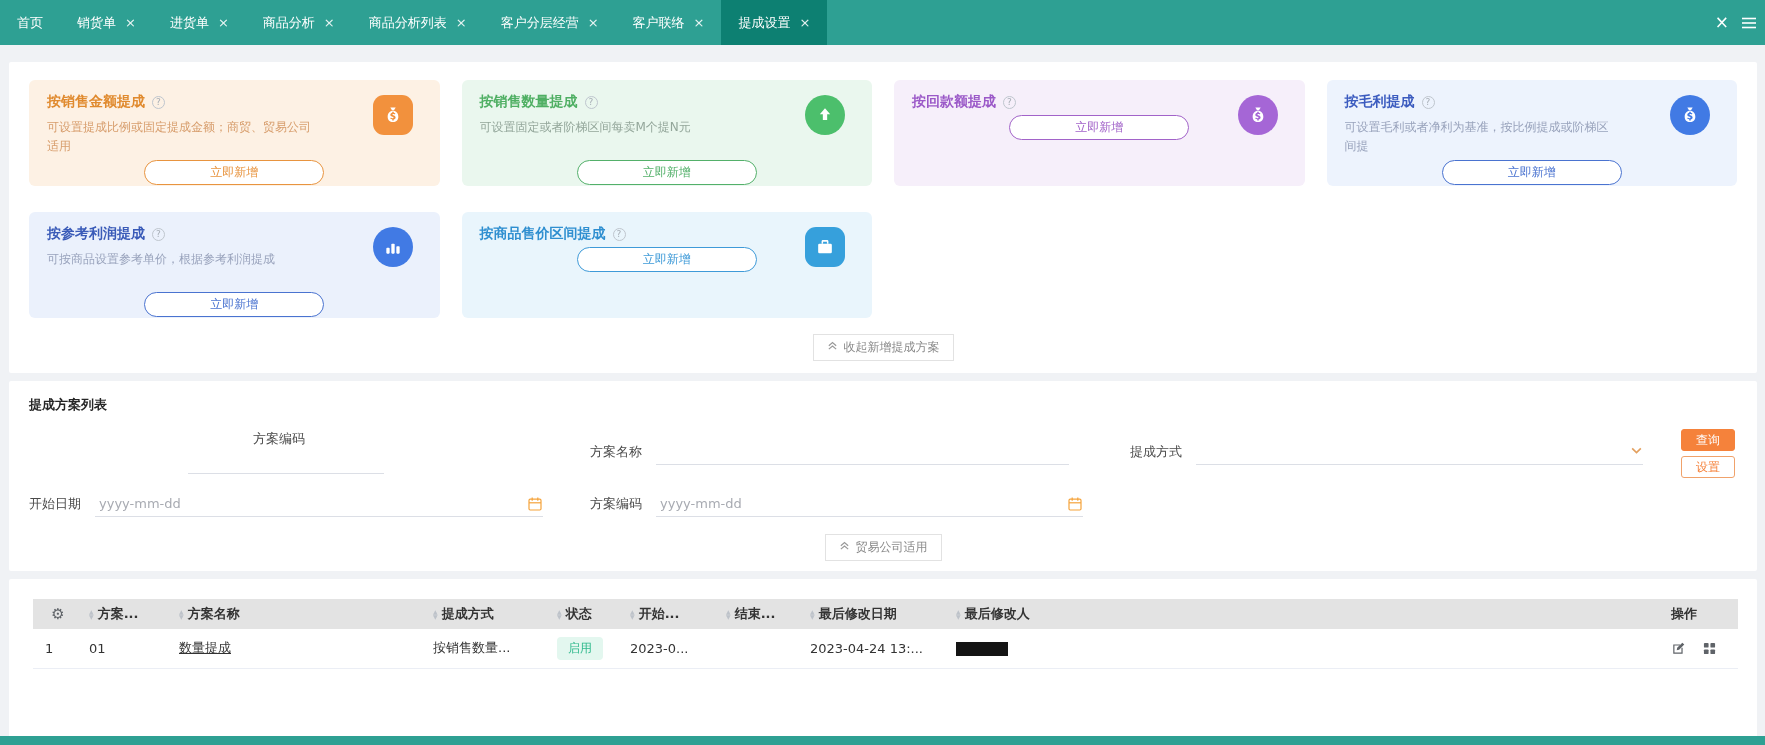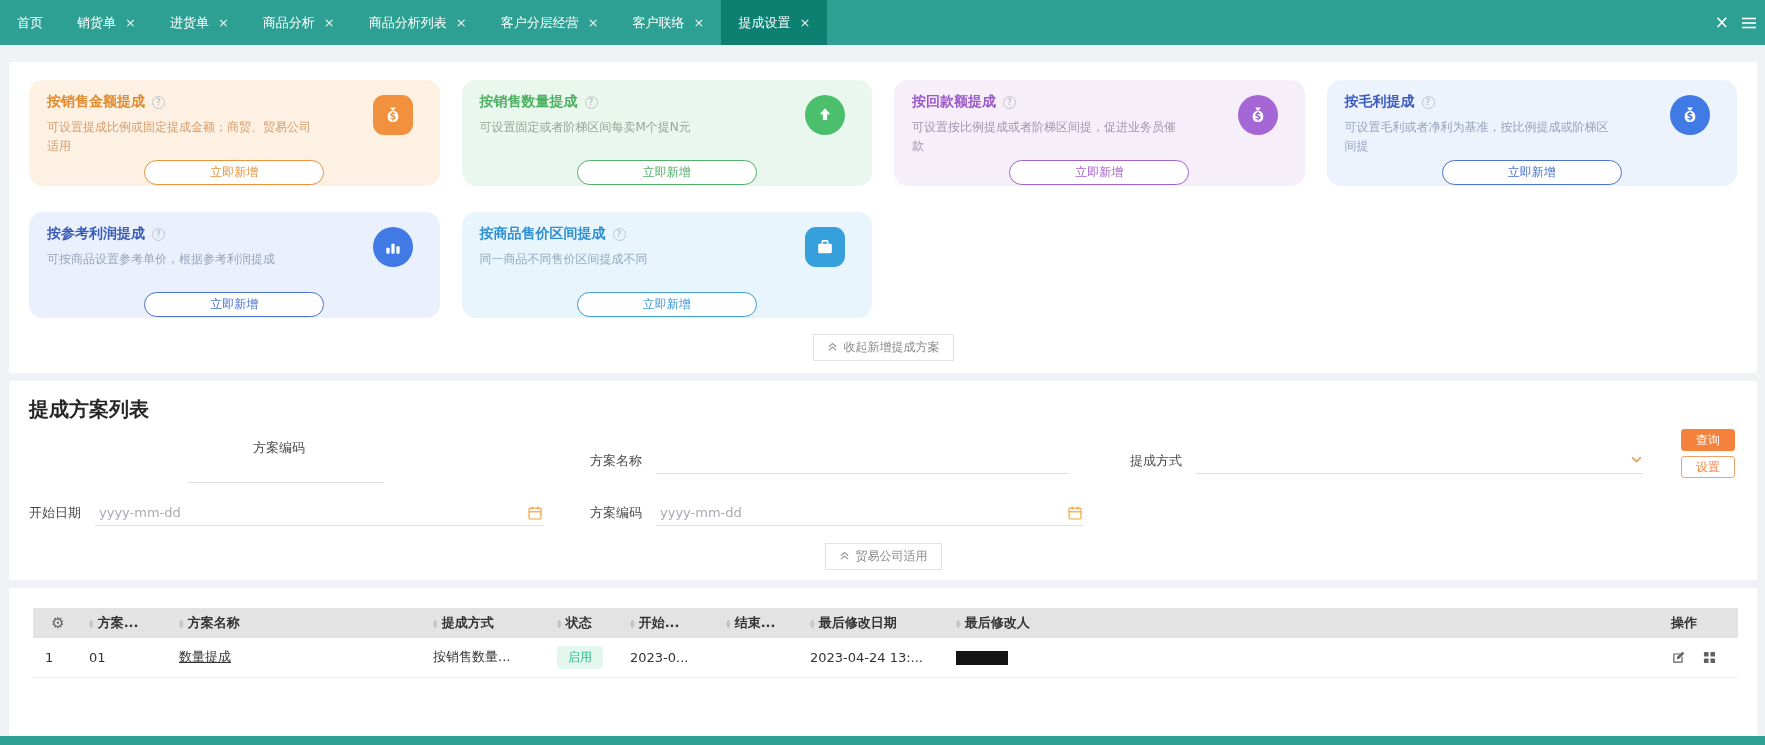--- a/index.html
+++ b/index.html
@@ -16,38 +16,38 @@
   .tab.active { background:#0D8072; }
   .tab-close { font-size:13px; opacity:.9; line-height:1; }
   .topbar-actions { position:absolute; right:9px; top:0; height:45px; display:flex; align-items:center; gap:13px; color:#fff; }
   .topbar-actions .act { cursor:pointer; display:flex; align-items:center; font-size:17px; line-height:1; }
   
   .content { margin:17px 8px 0 9px; }
   .panel { background:#fff; border-radius:2px; }
   
   .panel-cards { padding:18px 20px 12px; }
   .cards-grid { display:grid; grid-template-columns:repeat(4,1fr); gap:26px 22px; }
-  .card { position:relative; height:106px; border-radius:14px; padding:13px 18px; }
+  .card { position:relative; height:106px; border-radius:6px; padding:13px 18px; }
   .card-title-row { display:flex; align-items:center; gap:7px; }
   .card-title { font-size:14px; font-weight:bold; }
   .info-icon { width:13px; height:13px; border:1px solid #BFC6CE; border-radius:50%; color:#A6ADB5; font-size:9px; display:inline-flex; align-items:center; justify-content:center; cursor:pointer; }
   .card-desc { margin-top:7px; font-size:12px; line-height:1.55; width:272px; height:38px; overflow:hidden; }
   .card-btn { display:block; margin:4px auto 0; width:180px; height:25px; border-radius:13px; background:#fff; font-size:12px; cursor:pointer; }
   .card-icon { position:absolute; top:15px; right:27px; width:40px; height:40px; display:flex; align-items:center; justify-content:center; }
   .round { border-radius:50%; } .rsquare { border-radius:11px; }
   .c1 { background:#FDF1E4; } .c1 .card-title { color:#E08A2E; } .c1 .card-desc { color:#D79D6C; } .c1 .card-btn { border:1px solid #E8943F; color:#E8943F; } .c1 .card-icon { background:#F2913D; }
   .c2 { background:#EAF7EE; } .c2 .card-title { color:#4FAF63; } .c2 .card-desc { color:#93A69A; } .c2 .card-btn { border:1px solid #53B06A; color:#53B06A; } .c2 .card-icon { background:#4CBF6C; }
   .c3 { background:#F6EFFA; } .c3 .card-title { color:#9B59C8; } .c3 .card-desc { color:#A195AC; } .c3 .card-btn { border:1px solid #A263C9; color:#A263C9; } .c3 .card-icon { background:#A566D6; }
   .c4 { background:#EDF3FD; } .c4 .card-title { color:#3B5BBF; } .c4 .card-desc { color:#99A3BC; } .c4 .card-btn { border:1px solid #4A73D0; color:#4A73D0; } .c4 .card-icon { background:#417AE4; }
   .c5 { background:#EBF1FC; } .c5 .card-title { color:#3A5BB8; } .c5 .card-desc { color:#99A3BC; } .c5 .card-btn { border:1px solid #4A73D0; color:#4A73D0; } .c5 .card-icon { background:#417AE4; }
   .c6 { background:#E9F5FC; } .c6 .card-title { color:#2F8FD0; } .c6 .card-desc { color:#93A9BC; } .c6 .card-btn { border:1px solid #3E9AD8; color:#3E9AD8; } .c6 .card-icon { background:#36A0DC; }
-  .collapse-pill { margin:16px auto 0; width:max-content; display:flex; align-items:center; gap:6px; padding:4px 13px; border:1px solid #E2E2E2; background:#fff; color:#8A8A8A; font-size:12px; cursor:pointer; }
+  .collapse-pill { margin:16px auto 0; width:max-content; display:flex; align-items:center; gap:6px; padding:4px 13px; border:1px solid #E2E2E2; background:#fff; color:#8A8A8A; font-size:12px; cursor:pointer;font-family:Liberation Mono, monospace; }
   
   .panel-list { margin-top:8px; padding:15px 20px 10px; position:relative; }
-  .panel-title { font-size:20px; color:#262626; font-weight:600; margin-bottom:16px; }
+  .panel-title { font-size:13px; color:#262626; font-weight:600; margin-bottom:16px; }
   .filter-row { display:flex; align-items:center; margin-bottom:17px; }
   .filter-field { display:flex; align-items:center; }
   .filter-field label { font-size:13px; color:#4A4A4A; margin-right:14px; white-space:nowrap; }
   .input-wrap { position:relative; flex:1; }
   .input-wrap input { width:100%; height:26px; border:none; border-bottom:1px solid #DCDFE6; background:transparent; font-size:13px; padding:0 22px 0 4px; outline:none; font-family:inherit; }
   .input-wrap input::placeholder { color:#A8ABB2; }
   .wrap-icon { position:absolute; right:0; top:5px; cursor:pointer; display:flex; }
   .f-code { width:514px;flex-direction:column; } .f-name { width:479px; margin-left:47px; } .f-type { width:513px; margin-left:61px; }
   .f-start { width:514px; } .f-end { width:493px; margin-left:47px; }
   .filter-buttons { position:absolute; right:22px; top:48px; display:flex; flex-direction:column; gap:5px; }
@@ -156,21 +156,20 @@
             </svg>
         </div>
         <button class="card-btn">立即新增</button>
       </div>
 
       <div class="card c3">
         <div class="card-title-row">
             <span class="card-title">按回款额提成</span>
             <span class="info-icon">?</span>
           </div>
-        <div class="card-desc">可设置按比例提成或者阶梯区间提，促进业务员催款</div>
         <div class="card-icon round">
           <svg width="20" height="20" viewBox="0 0 24 24" fill="#fff">
               <path d="M8.8 3h6.4l-2 3.4h-2.4L8.8 3z"></path>
               <path d="M12 7c-3.7 0-6.4 3.1-6.4 7 0 4 2.7 6.4 6.4 6.4s6.4-2.4 6.4-6.4c0-3.9-2.7-7-6.4-7zm.9 10.2v1.3h-1.8v-1.3c-1-.1-1.9-.5-2.5-1l.9-1.2c.5.4 1.2.8 2 .8.7 0 1.2-.3 1.2-.8 0-1.4-3.9-.9-3.9-3.4 0-1.1.9-2 2.3-2.2V8.2h1.8v1.2c.8.1 1.5.4 2 .8l-.8 1.2c-.5-.4-1.1-.6-1.8-.6-.7 0-1.1.3-1.1.7 0 1.3 3.9.9 3.9 3.4 0 1.2-.8 2.1-2.2 2.3z"></path>
             </svg>
         </div>
         <button class="card-btn">立即新增</button>
       </div>
 
       <div class="card c4">
@@ -202,21 +201,20 @@
             </svg>
         </div>
         <button class="card-btn">立即新增</button>
       </div>
 
       <div class="card c6">
         <div class="card-title-row">
             <span class="card-title">按商品售价区间提成</span>
             <span class="info-icon">?</span>
           </div>
-        <div class="card-desc">同一商品不同售价区间提成不同</div>
         <div class="card-icon rsquare">
           <svg width="20" height="20" viewBox="0 0 24 24" fill="#fff">
               <path d="M9.5 3.5h5c.9 0 1.6.7 1.6 1.6V8h-1.8V5.7H9.7V8H7.9V5.1c0-.9.7-1.6 1.6-1.6z"></path>
               <rect x="3.8" y="8" width="16.4" height="11.5" rx="1.6"></rect>
             </svg>
         </div>
         <button class="card-btn">立即新增</button>
       </div>
 
     </div>

